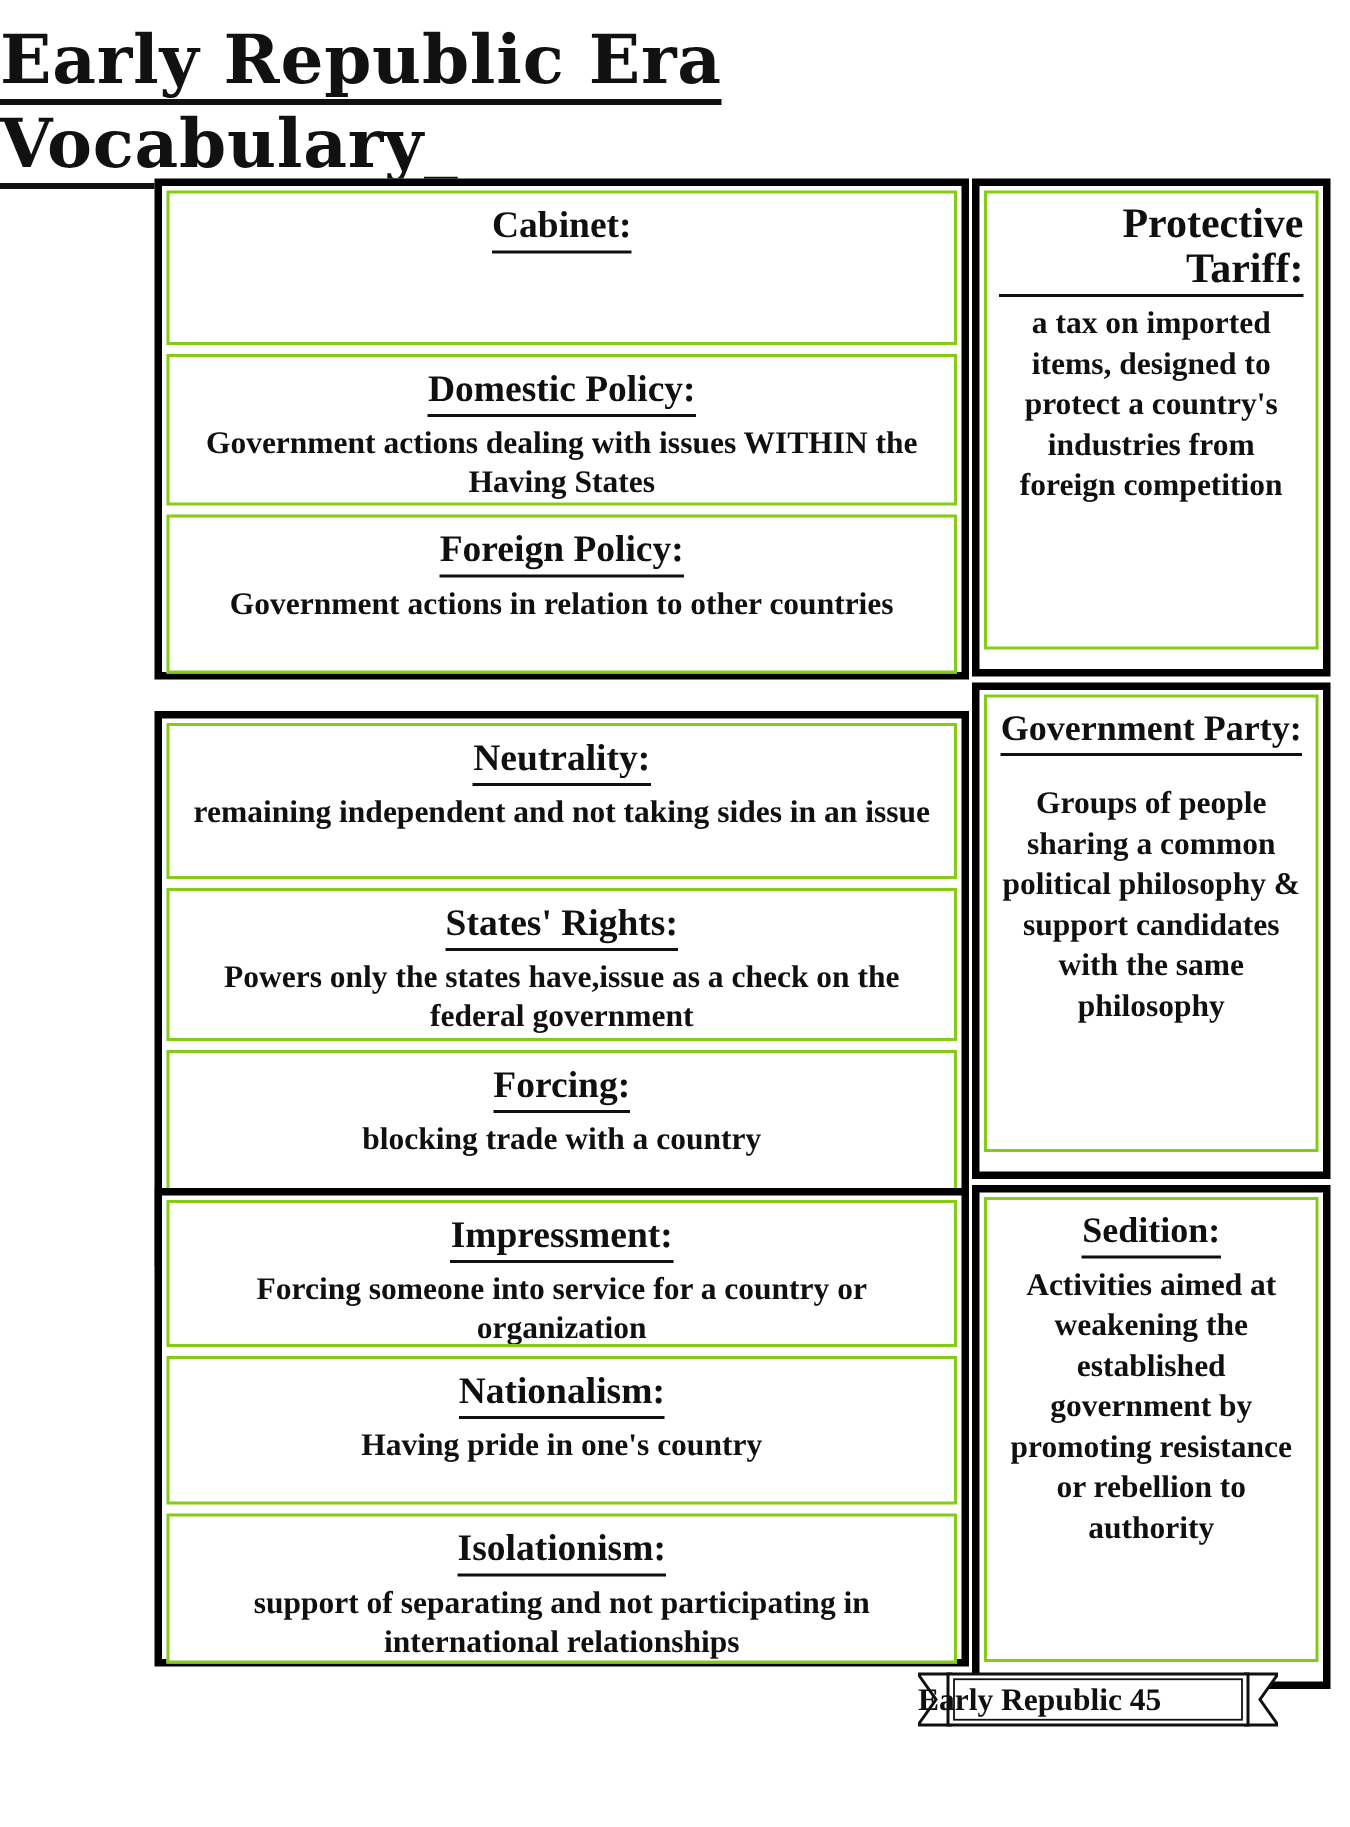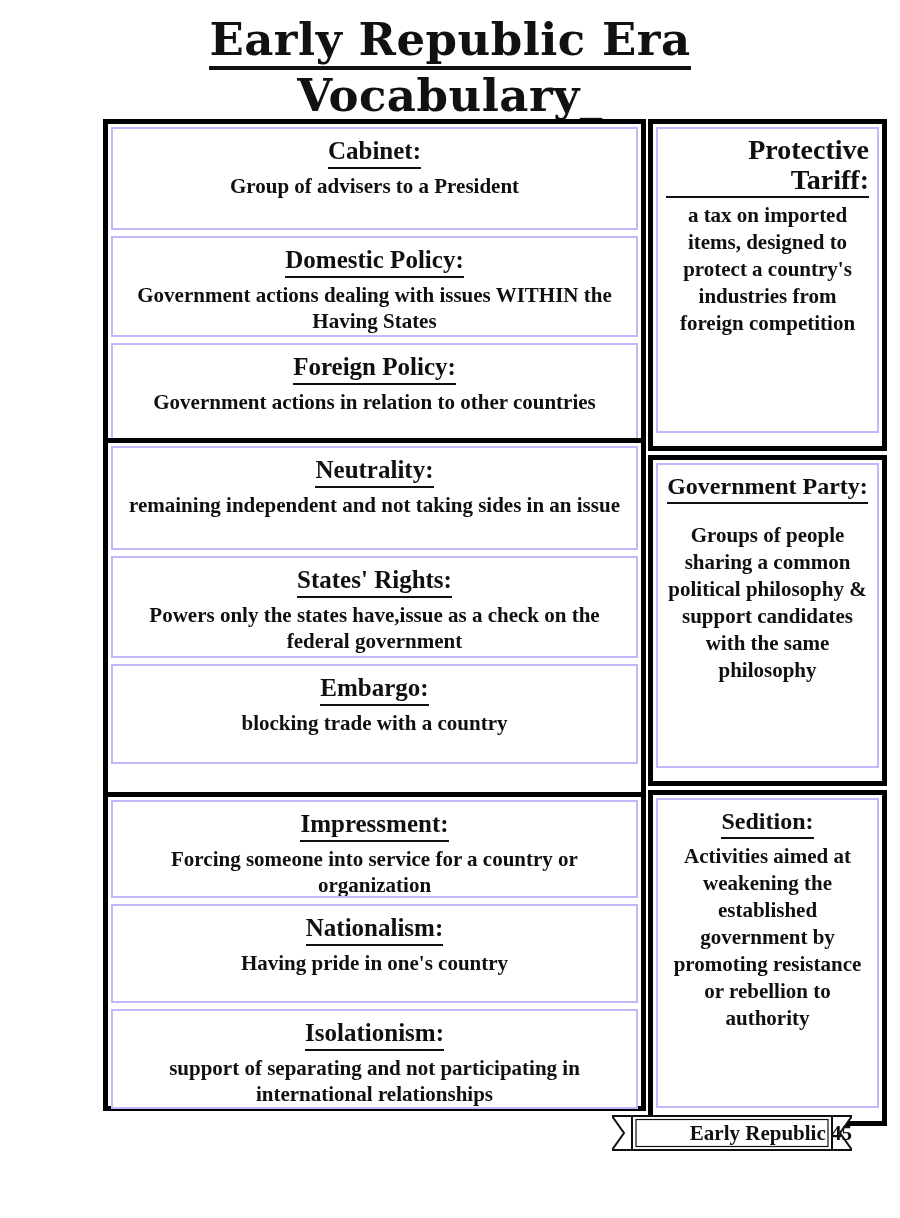--- a/index.html
+++ b/index.html
@@ -15,21 +15,21 @@
     color: #0d0d0d;
     overflow: hidden;
   }
 
   
   #title-block {
     position: absolute;
     left: 0;
     top: 14px;
     width: 900px;
-    text-align: center;
+    text-align: left;
   }
   .title-line {
     font-family: "DejaVu Serif", "Liberation Serif", serif;
     font-weight: 700;
     font-size: 45px;
     line-height: 51px;
     letter-spacing: 0.5px;
     color: #111111;
     display: block;
   }
@@ -69,21 +69,21 @@
     border: 5px solid #000000;
     background: #ffffff;
     box-sizing: border-box;
     position: absolute;
     left: 0;
     width: 100%;
   }
 
   
   .card {
-    border: 2px solid #c4b5fd;
+    border: 2px solid #84cc16;
     background: #ffffff;
     box-sizing: border-box;
     margin: 3px;
     padding: 6px 8px 8px 8px;
     text-align: center;
     overflow: hidden;
   }
   .card + .card {
     margin-top: 6px;
   }
@@ -107,21 +107,21 @@
     font-weight: 700;
     font-size: 21px;
     line-height: 26px;
     color: #101010;
     display: block;
     padding: 0 2px;
   }
 
   
   #lgroup-1 { top: 0;   height: 334px; }
-  #lgroup-2 { top: 319px; height: 370px; }
+  #lgroup-2 { top: 355px; height: 370px; }
   #lgroup-3 { top: 673px; height: 319px; }
 
   #lgroup-1 .card:nth-child(1) { height: 103px; }
   #lgroup-1 .card:nth-child(2) { height: 101px; }
   #lgroup-1 .card:nth-child(3) { height: 106px; }
 
   #lgroup-2 .card:nth-child(1) { height: 104px; }
   #lgroup-2 .card:nth-child(2) { height: 102px; }
   #lgroup-2 .card:nth-child(3) { height: 100px; }
 
@@ -158,21 +158,21 @@
     width: 240px;
     height: 38px;
   }
   #footer-label {
     position: absolute;
     left: 0;
     top: 0;
     width: 240px;
     height: 38px;
     line-height: 38px;
-    text-align: right;
+    text-align: left;
     font-family: "Liberation Serif", "DejaVu Serif", serif;
     font-weight: 700;
     font-size: 21px;
     color: #101010;
   }
 </style>
 </head>
 <body>
 
 <div id="title-block">
@@ -186,21 +186,20 @@
 
 <div id="sheet">
 
   <div id="left-column">
 
     <div class="group" id="lgroup-1">
       <div class="card">
         <div class="term">
           <span>Cabinet:</span>
         </div>
-        <div class="def">Group of advisers to a President</div>
       </div>
       <div class="card">
         <div class="term">
           <span>Domestic Policy:</span>
         </div>
         <div class="def">Government actions dealing with issues WITHIN the Having States</div>
       </div>
       <div class="card">
         <div class="term">
           <span>Foreign Policy:</span>
@@ -217,21 +216,21 @@
         <div class="def">remaining independent and not taking sides in an issue</div>
       </div>
       <div class="card">
         <div class="term">
           <span>States' Rights:</span>
         </div>
         <div class="def">Powers only the states have,issue as a check on the federal government</div>
       </div>
       <div class="card">
         <div class="term">
-          <span>Embargo:</span>
+          <span>Forcing:</span>
         </div>
         <div class="def">blocking trade with a country</div>
       </div>
     </div>
 
     <div class="group" id="lgroup-3">
       <div class="card">
         <div class="term">
           <span>Impressment:</span>
         </div>

